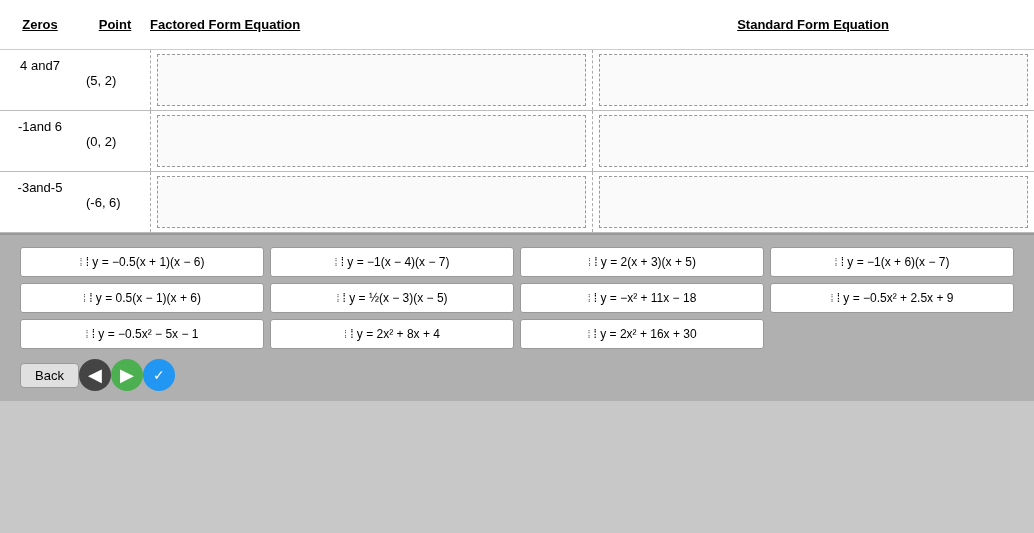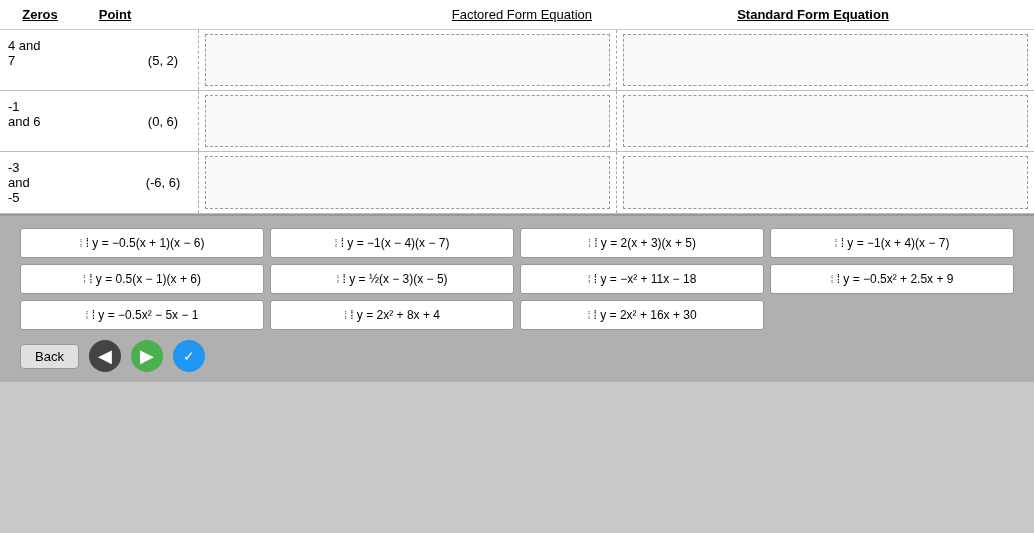--- a/index.html
+++ b/index.html
@@ -48,34 +48,33 @@
       align-items: stretch;
       border-bottom: 1px solid #bbb;
       min-height: 60px;
     }
 
     .zeros-cell {
       width: 80px;
       min-width: 80px;
       padding: 8px 8px;
       display: flex;
-      flex-direction: column;
-      justify-content: flex-start;
+      flex-direction: row;
+      justify-content: center;
       font-size: 13px;
     }
 
     .point-cell {
       width: 70px;
       min-width: 70px;
       padding: 8px 6px;
       display: flex;
       align-items: center;
-      justify-content: center;
-      font-size: 13px;
-      margin-left: 48px;
+      justify-content: flex-start;
+      font-size: 13px;
     }
 
     .dashed-box {
       width: 100%;
       border: 1px dashed #999;
       background: #fafafa;
       min-height: 52px;
     }
 
     .factored-col {
@@ -120,21 +119,20 @@
     .drag-item::before {
       content: '⁞ ';
       color: #666;
       font-size: 11px;
     }
 
     .bottom-bar {
       display: flex;
       align-items: center;
       margin-top: 8px;
-      gap: 10px;
     }
 
     .bottom-btn {
       background: #e0e0e0;
       border: 1px solid #999;
       border-radius: 4px;
       padding: 4px 14px;
       font-size: 13px;
       cursor: pointer;
     }
@@ -152,24 +150,24 @@
 
     .circle-dark { background: #444; color: #fff; }
     .circle-green { background: #4caf50; color: #fff; }
     .circle-blue { background: #2196f3; color: #fff; }
   </style>
 </head>
 <body>
 
 <div class="top-section">
 
-  <div class="header-row" style="padding:3px 0; border-bottom:1px solid #ccc;">
+  <div class="header-row" style="padding:13px 0; border-bottom:1px solid #ccc;">
     <div class="col-zeros header-cell">Zeros</div>
     <div class="col-point header-cell">Point</div>
-    <div style="flex:1; text-align:right; font-weight:normal; text-decoration:underline;">Factored Form Equation</div>
+    <div style="flex:1; text-align:left; font-weight:bold; text-decoration:underline;">Factored Form Equation</div>
     <div style="flex:1; text-align:center; font-weight:bold; text-decoration:underline;">Standard Form Equation</div>
   </div>
 
   <div class="data-row">
     <div class="zeros-cell">
       <span>4 and</span>
       <span>7</span>
     </div>
     <div class="point-cell">
       <span>(5, 2)</span>
@@ -181,21 +179,21 @@
       <div class="dashed-box"></div>
     </div>
   </div>
 
   <div class="data-row">
     <div class="zeros-cell">
       <span>-1</span>
       <span>and 6</span>
     </div>
     <div class="point-cell">
-      <span>(0, 6)</span>
+      <span>(0, 2)</span>
     </div>
     <div class="factored-col">
       <div class="dashed-box"></div>
     </div>
     <div class="standard-col">
       <div class="dashed-box"></div>
     </div>
   </div>
 
   <div class="data-row">
@@ -214,21 +212,21 @@
       <div class="dashed-box"></div>
     </div>
   </div>
 </div>
 
 <div class="bottom-section">
   <div class="drag-grid" id="drag-grid">
   <div class="drag-item" draggable="true">⁞ y = −0.5(x + 1)(x − 6)</div>
       <div class="drag-item" draggable="true">⁞ y = −1(x − 4)(x − 7)</div>
       <div class="drag-item" draggable="true">⁞ y = 2(x + 3)(x + 5)</div>
-      <div class="drag-item" draggable="true">⁞ y = −1(x + 4)(x − 7)</div>
+      <div class="drag-item" draggable="true">⁞ y = −1(x + 6)(x − 7)</div>
       <div class="drag-item" draggable="true">⁞ y = 0.5(x − 1)(x + 6)</div>
       <div class="drag-item" draggable="true">⁞ y = ½(x − 3)(x − 5)</div>
       <div class="drag-item" draggable="true">⁞ y = −x² + 11x − 18</div>
       <div class="drag-item" draggable="true">⁞ y = −0.5x² + 2.5x + 9</div>
       <div class="drag-item" draggable="true">⁞ y = −0.5x² − 5x − 1</div>
       <div class="drag-item" draggable="true">⁞ y = 2x² + 8x + 4</div>
       <div class="drag-item" draggable="true">⁞ y = 2x² + 16x + 30</div>
     </div>
 
   <div class="bottom-bar" style="margin-top:10px;">

